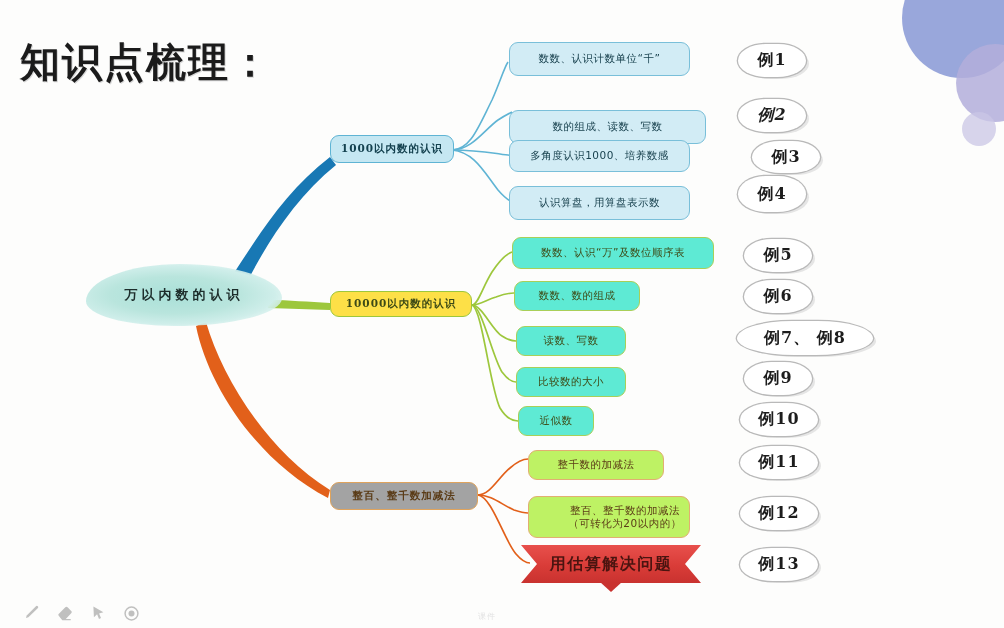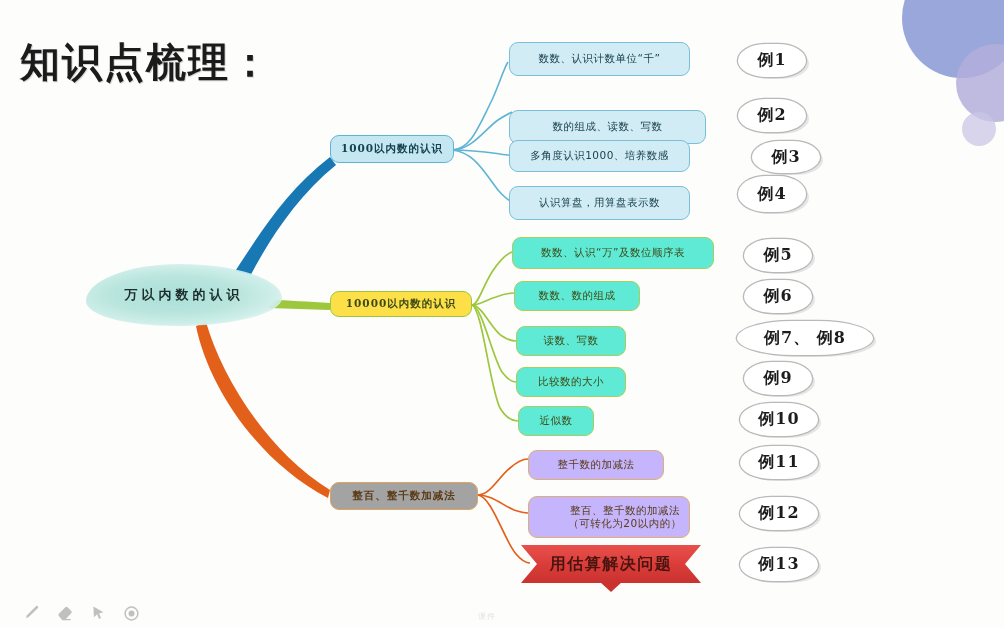--- a/index.html
+++ b/index.html
@@ -62,21 +62,21 @@
   .branch-node{font-size:10.5px;font-weight:700;letter-spacing:1px;
     font-family:"DejaVu Serif","Liberation Serif",serif;}
   .leaf-node{font-size:10.5px;letter-spacing:.5px;
     font-family:"DejaVu Sans","Liberation Sans",sans-serif;}
 
   .blue-box{background:#c5e7f2;border:1.5px solid #5fb4d4;color:#14414f;}
   .blue-leaf{background:#d2ecf5;border:1.4px solid #79bfd9;color:#18414e;}
   .green-box{background:#fde047;border:1.5px solid #9dc73c;color:#3d4a16;}
   .green-leaf{background:#5eead4;border:1.4px solid #a9cf58;color:#3d4a16;}
   .orange-box{background:#a3a3a3;border:1.5px solid #dfa35c;color:#5a3b16;}
-  .orange-leaf{background:#c4b5fd;border:1.4px solid #e2ae72;color:#5a3b16;}
+  .orange-leaf{background:#bef264;border:1.4px solid #e2ae72;color:#5a3b16;}
 
   
   #ribbon-node{position:absolute;left:521px;top:545px;width:180px;height:38px;}
   #ribbon-shape{
     position:absolute;inset:0;
     background:linear-gradient(180deg,#e8504c 0%,#d93c38 55%,#c9322f 100%);
     clip-path:polygon(0 0,16px 50%,0 100%,100% 100%,calc(100% - 16px) 50%,100% 0);
   }
   #ribbon-notch{
     position:absolute;left:50%;bottom:-9px;margin-left:-11px;
@@ -180,21 +180,21 @@
   <div class="node leaf-node orange-leaf" style="left:528px;top:496px;width:162px;height:42px;padding-left:32px;">整百、整千数的加减法
 （可转化为20以内的）</div>
 
   <div id="ribbon-node">
     <div id="ribbon-shape"></div>
     <div id="ribbon-notch"></div>
     <div id="ribbon-label">用估算解决问题</div>
   </div>
 
   <div class="cloud" style="left:738px;top:44px;width:68px;height:33px;">例1</div>
-  <div class="cloud" style="left:738px;top:99px;width:68px;height:33px;">例2</div>
+  <div class="cloud" style="left:738px;top:99px;width:68px;height:33px;font-style:italic;">例2</div>
   <div class="cloud" style="left:752px;top:141px;width:68px;height:32px;">例3</div>
   <div class="cloud" style="left:738px;top:176px;width:68px;height:36px;">例4</div>
 
   <div class="cloud" style="left:744px;top:239px;width:68px;height:33px;">例5</div>
   <div class="cloud" style="left:744px;top:280px;width:68px;height:33px;">例6</div>
   <div class="cloud" style="left:737px;top:321px;width:136px;height:34px;">例7、 例8</div>
   <div class="cloud" style="left:744px;top:362px;width:68px;height:33px;">例9</div>
   <div class="cloud" style="left:740px;top:403px;width:78px;height:33px;">例10</div>
 
   <div class="cloud" style="left:740px;top:446px;width:78px;height:33px;">例11</div>

